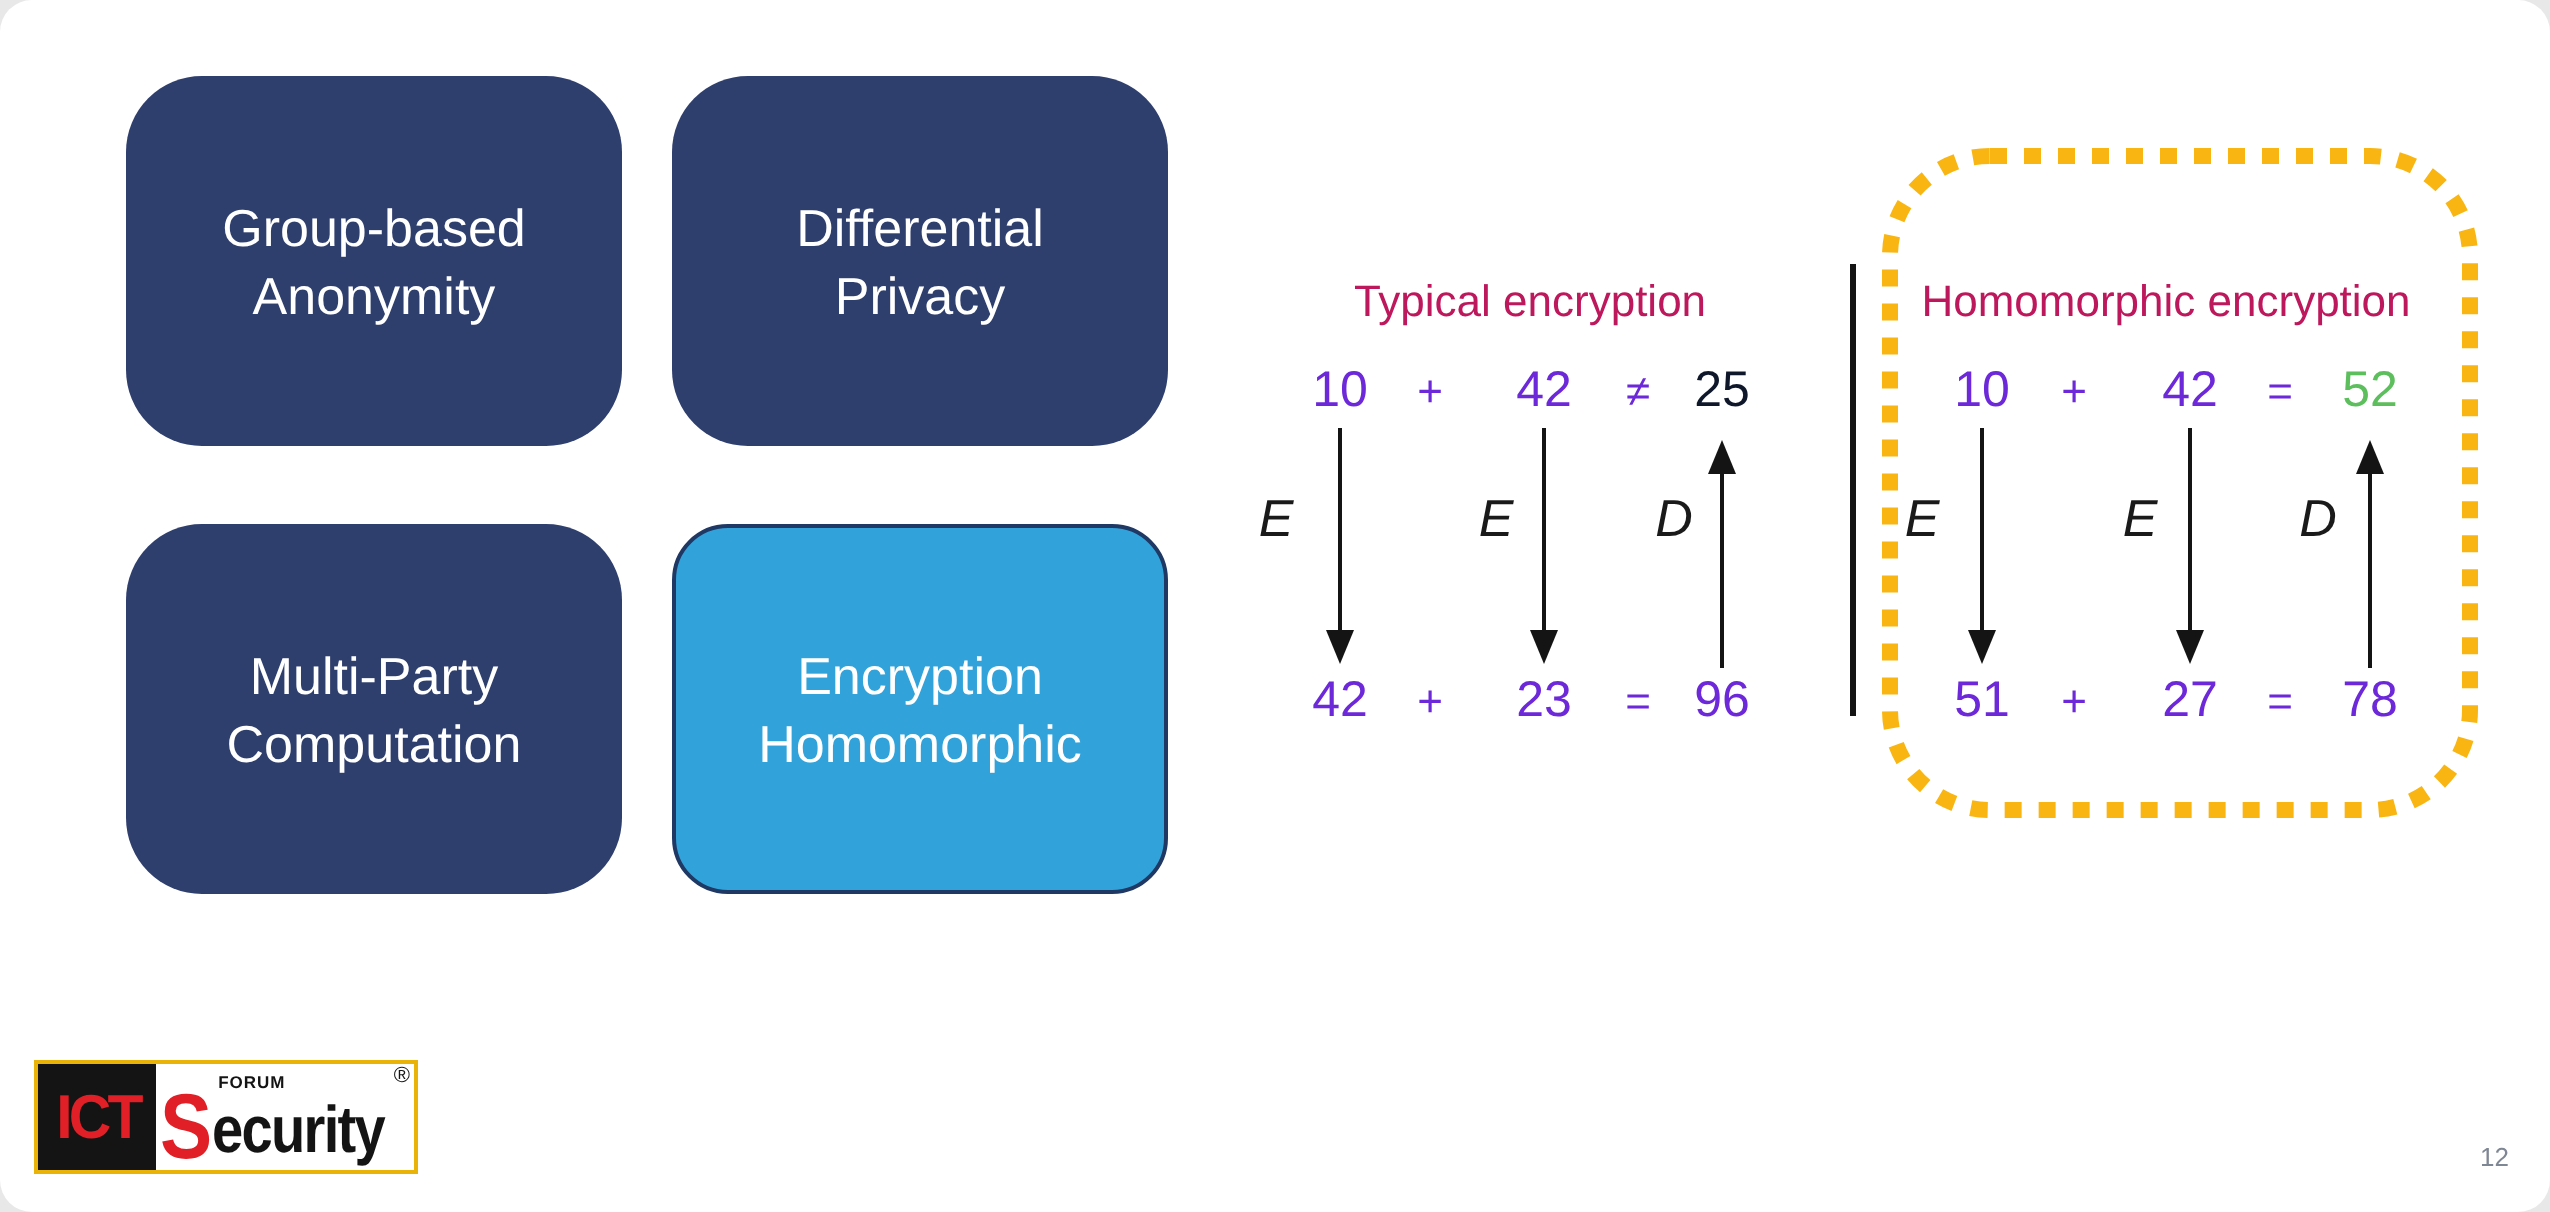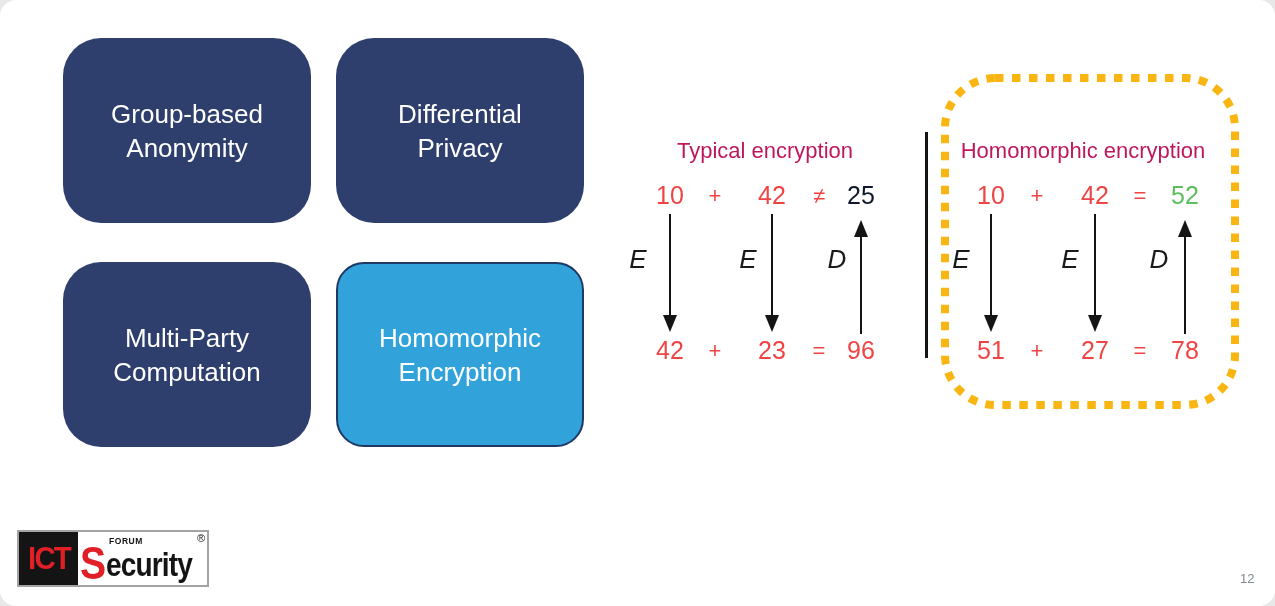--- a/index.html
+++ b/index.html
@@ -21,21 +21,21 @@
   #box-2 { left:336px; top:38px; }
   #box-3 { left:63px;  top:262px; }
   #box-4 { left:336px; top:262px; background:#31A3DA; border:2px solid #1F3864; border-radius:28px; }
 
   
   .dtitle {
     position:absolute; transform:translateX(-50%); font-size:22px; color:#be185d;
     white-space:nowrap; top:138px;
   }
   .dnum, .dop {
-    position:absolute; transform:translateX(-50%); color:#ef4444; white-space:nowrap;
+    position:absolute; transform:translateX(-50%); color:#6d28d9; white-space:nowrap;
   }
   .dnum { font-size:25px; }
   .dop  { font-size:22px; }
   .row-top.dnum { top:181px; } .row-top.dop { top:183px; }
   .row-bot.dnum { top:336px; } .row-bot.dop { top:338px; }
   .res-red   { color:#0f172a; }
   .res-green { color:#5CBE5C; }
   .dlabel {
     position:absolute; transform:translateX(-50%); top:244px;
     font-size:26px; font-style:italic; color:#1a1a1a;
@@ -72,21 +72,21 @@
   .arr.up   { top:221px; height:113px; }
 
   .divider {
     position:absolute; left:925px; top:132px; width:3px; height:226px; background:#141414;
   }
   .dashed-ring { position:absolute; left:936px; top:69px; }
 
   
   .logo {
     position:absolute; left:17px; top:530px; width:192px; height:57px;
-    background:#ffffff; border:2px solid #a3a3a3; display:flex;
+    background:#ffffff; border:2px solid #eab308; display:flex;
   }
   .logo-ict {
     width:62px; background:#141414; display:flex; align-items:center; justify-content:center;
   }
   .logo-ict span {
     color:#E01F26; font-weight:bold; font-size:31px; letter-spacing:-2px;
     transform:scaleX(0.95); display:inline-block;
   }
   .logo-right {
     position:relative; flex:1; display:flex; align-items:flex-end; padding:0 0 3px 2px;
@@ -118,22 +118,22 @@
   </div>
   <div class="box" id="box-2">
     <span>Differential</span>
     <span>Privacy</span>
   </div>
   <div class="box" id="box-3">
     <span>Multi-Party</span>
     <span>Computation</span>
   </div>
   <div class="box" id="box-4">
+    <span>Encryption</span>
     <span>Homomorphic</span>
-    <span>Encryption</span>
   </div>
 
   <div>
 
     <span class="dtitle t-c3" style="left:765px;">Typical encryption</span>
     <span class="dnum row-top t-c1">10</span>
     <span class="dop  row-top t-c2">+</span>
     <span class="dnum row-top t-c3">42</span>
     <span class="dop  row-top t-c4">≠</span>
     <span class="dnum row-top t-c5 res-red">25</span>

